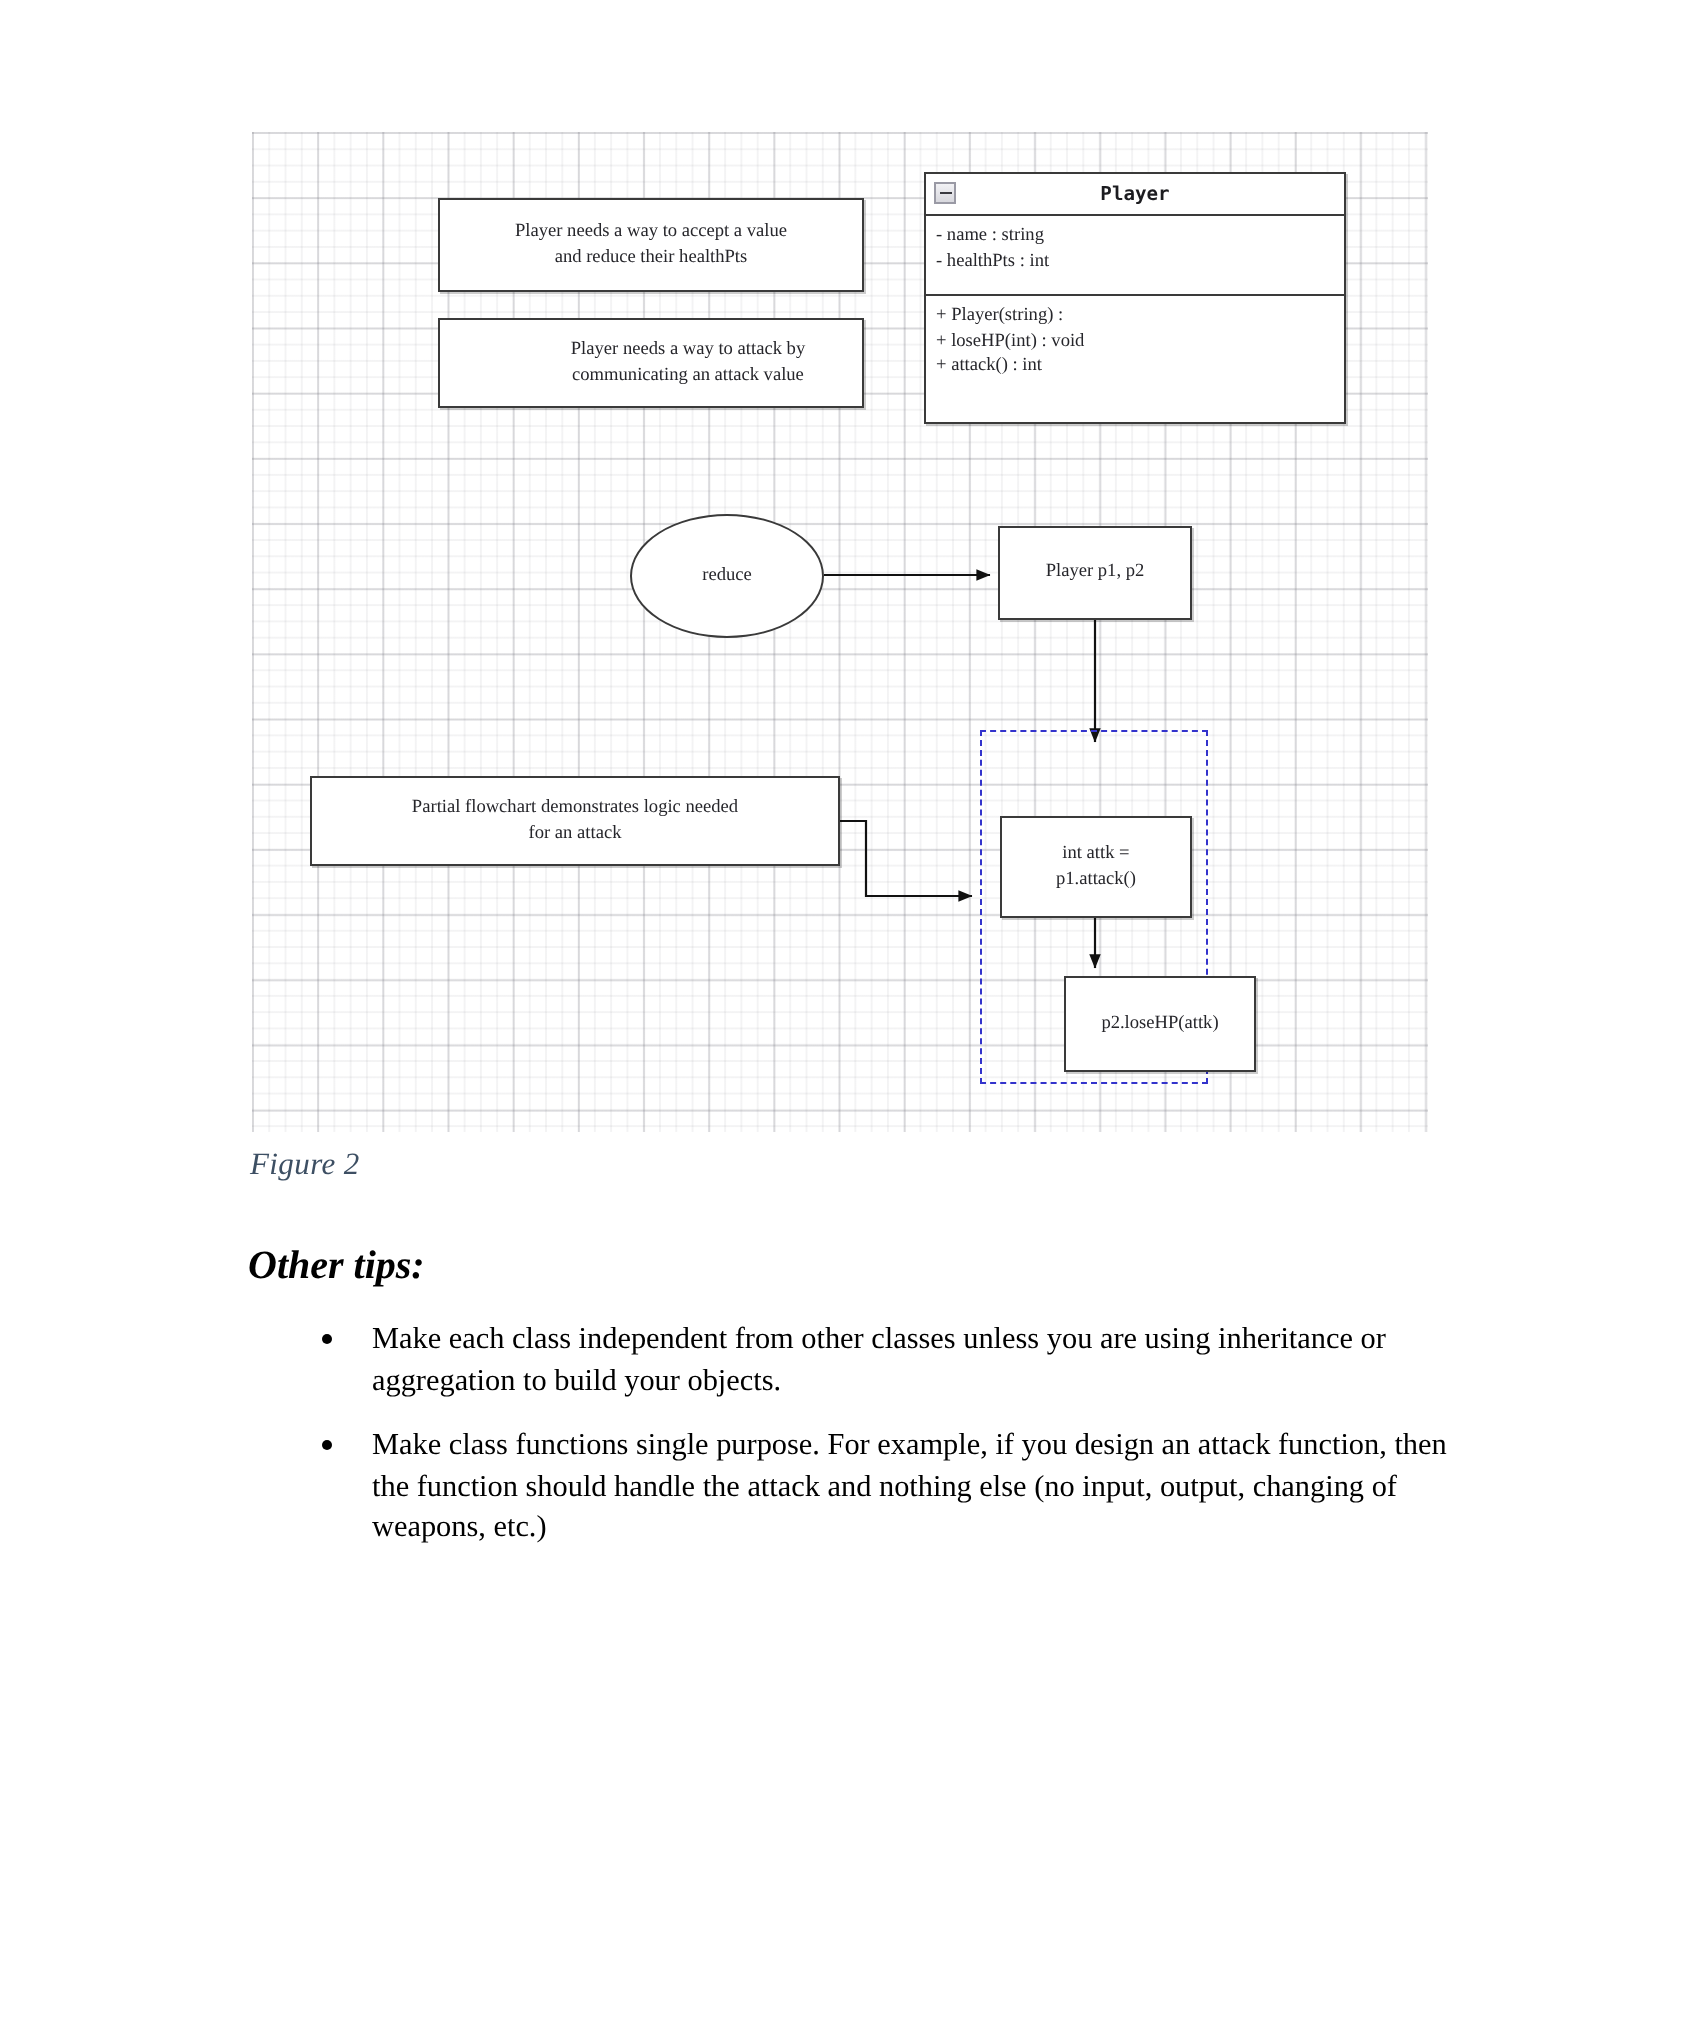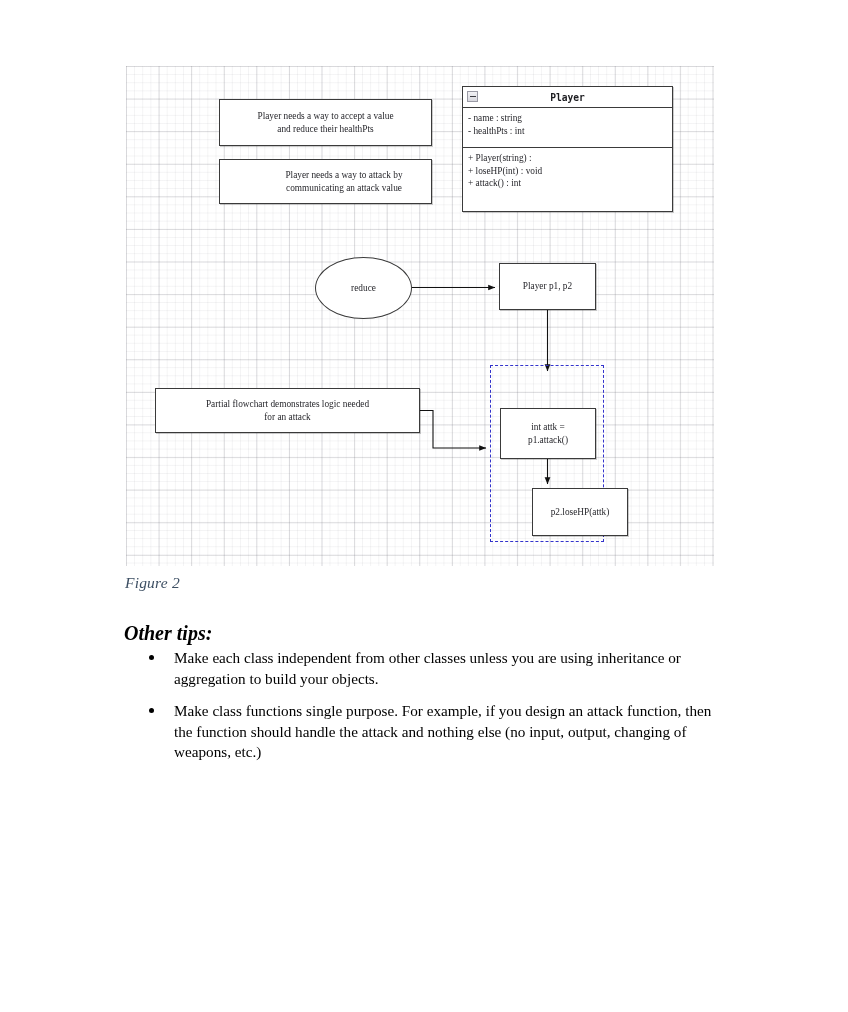--- a/index.html
+++ b/index.html
@@ -186,21 +186,21 @@
     font-style: italic;
     font-size: 20px;
     color: #000000;
   }
 
   #tips-list {
     position: absolute;
     left: 124px;
     top: 648px;
     width: 600px;
-    margin: 0;
+    margin: 12px;
     padding: 0;
     list-style: none;
   }
   #tips-list li {
     position: relative;
     padding-left: 50px;
     margin-bottom: 12px;
     font-family: "Liberation Serif", serif;
     font-size: 15.2px;
     line-height: 20.5px;

